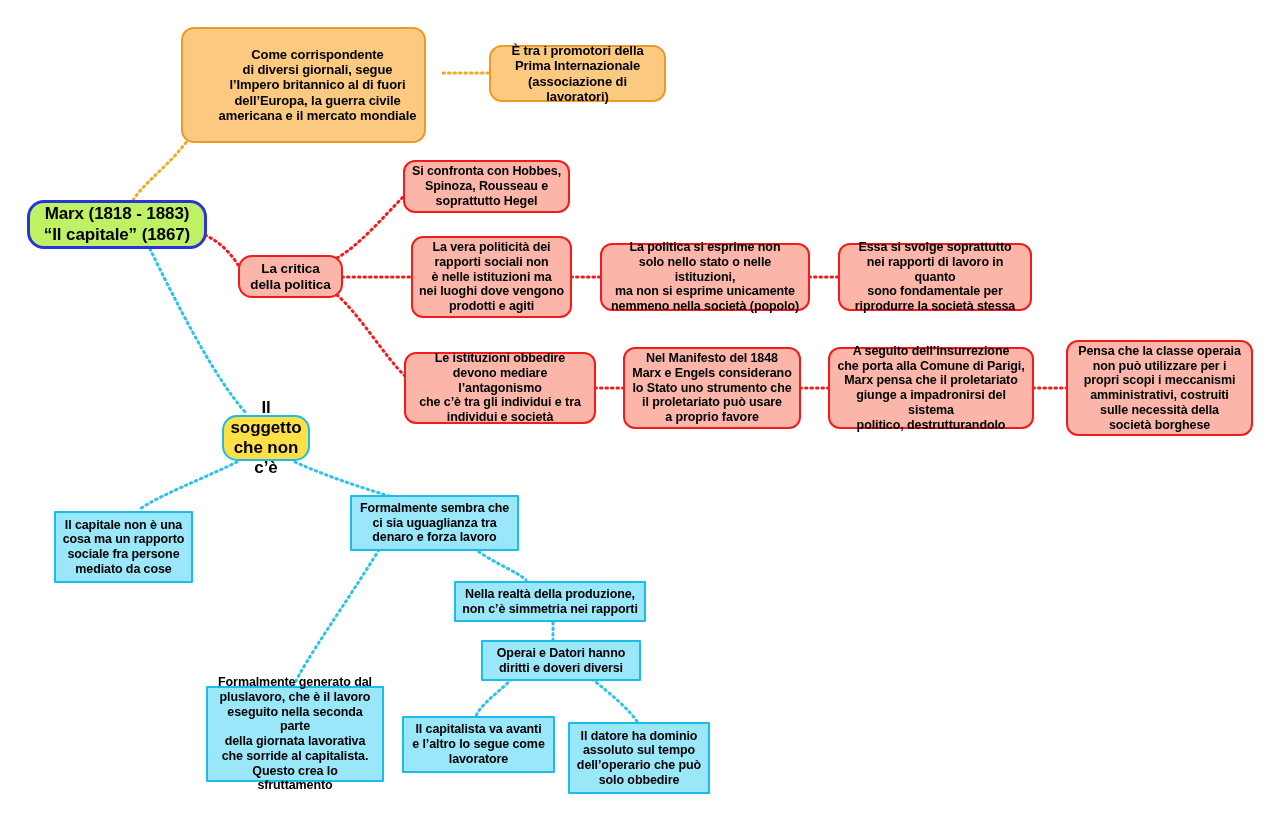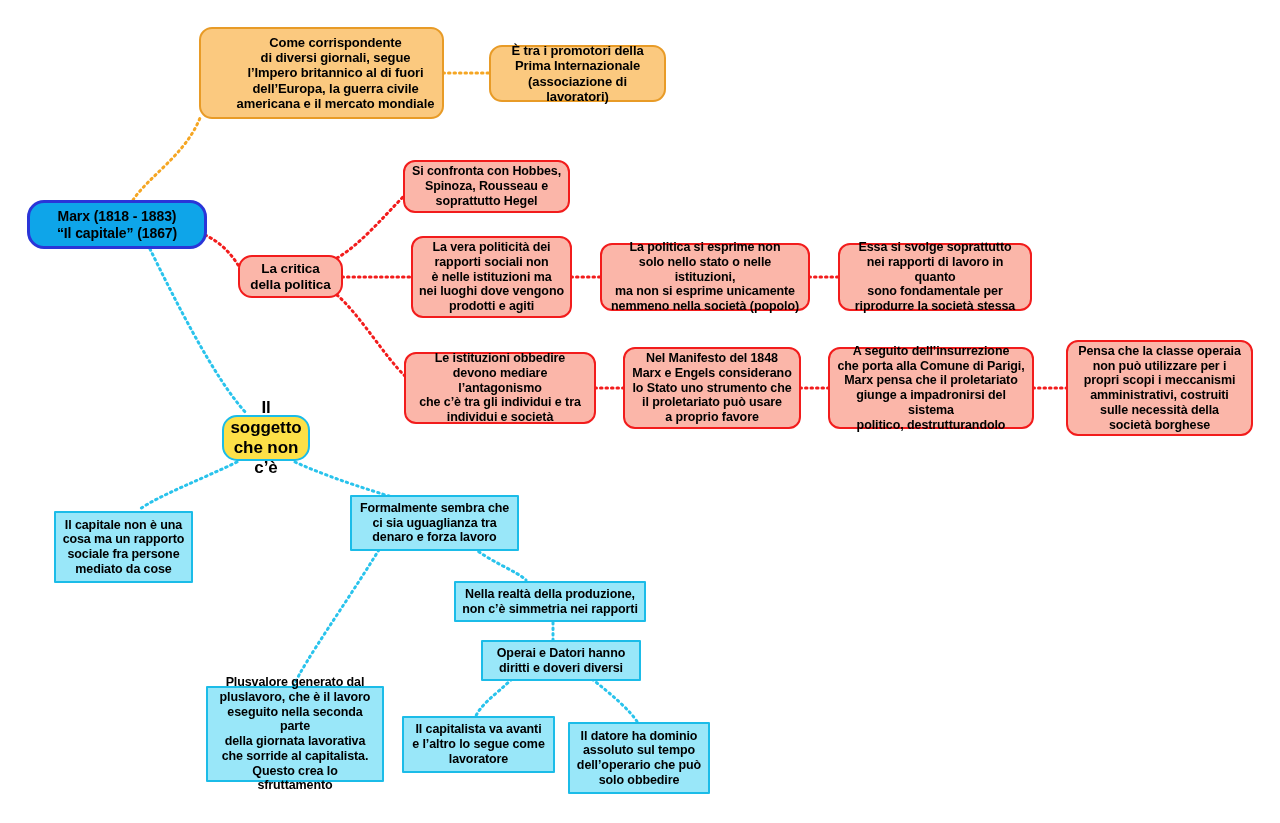--- a/index.html
+++ b/index.html
@@ -35,25 +35,25 @@
     color: #000000;
     border-style: solid;
     border-width: 2px;
     line-height: 1.18;
     padding: 3px 6px;
     white-space: pre-line;
     letter-spacing: -0.1px;
   }
   
   .n-root {
-    background: #0ea5e9;
+    background: #bef264;
     border-color: #2A35D8;
     border-width: 3px;
     border-radius: 17px;
-    font-size: 14px;
+    font-size: 17px;
   }
   
   .n-orange {
     background: #FBC97F;
     border-color: #E89B27;
     border-radius: 13px;
     font-size: 13px;
   }
   
   .n-red {
@@ -124,21 +124,21 @@
     <path d="M 553 617 L 553 641" fill="none" stroke="#29C3EC" stroke-width="3" stroke-linecap="round" stroke-dasharray="1.5 4"></path>
 
     <path d="M 512 679 C 495 695 480 705 475 718" fill="none" stroke="#29C3EC" stroke-width="3" stroke-linecap="round" stroke-dasharray="1.5 4"></path>
 
     <path d="M 592 679 C 612 695 630 710 638 723" fill="none" stroke="#29C3EC" stroke-width="3" stroke-linecap="round" stroke-dasharray="1.5 4"></path>
   </svg>
 
   <div class="node n-root" style="left:27px; top:200px; width:180px; height:49px;">Marx (1818 - 1883)
 “Il capitale” (1867)</div>
 
-  <div class="node n-orange" style="left:199px; top:27px; width:245px; height:92px;padding-left:34px;">Come corrispondente
+  <div class="node n-orange" style="left:181px; top:27px; width:245px; height:116px;padding-left:34px;">Come corrispondente
 di diversi giornali, segue
 l’Impero britannico al di fuori
 dell’Europa, la guerra civile
 americana e il mercato mondiale</div>
 
   <div class="node n-orange" style="left:489px; top:45px; width:177px; height:57px;">È tra i promotori della
 Prima Internazionale
 (associazione di lavoratori)</div>
 
   <div class="node n-red-hub" style="left:238px; top:255px; width:105px; height:43px;">La critica
@@ -193,21 +193,21 @@
 
   <div class="node n-cyan" style="left:54px; top:511px; width:139px; height:72px;">Il capitale non è una
 cosa ma un rapporto
 sociale fra persone
 mediato da cose</div>
 
   <div class="node n-cyan" style="left:350px; top:495px; width:169px; height:56px;">Formalmente sembra che
 ci sia uguaglianza tra
 denaro e forza lavoro</div>
 
-  <div class="node n-cyan" style="left:206px; top:686px; width:178px; height:96px;">Plusvalore generato dal
+  <div class="node n-cyan" style="left:206px; top:686px; width:178px; height:96px;">Formalmente generato dal
 pluslavoro, che è il lavoro
 eseguito nella seconda parte
 della giornata lavorativa
 che sorride al capitalista.
 Questo crea lo sfruttamento</div>
 
   <div class="node n-cyan" style="left:454px; top:581px; width:192px; height:41px;padding-left:6px;">Nella realtà della produzione,
 non c’è simmetria nei rapporti</div>
 
   <div class="node n-cyan" style="left:481px; top:640px; width:160px; height:41px;text-align:center;">Operai e Datori hanno

